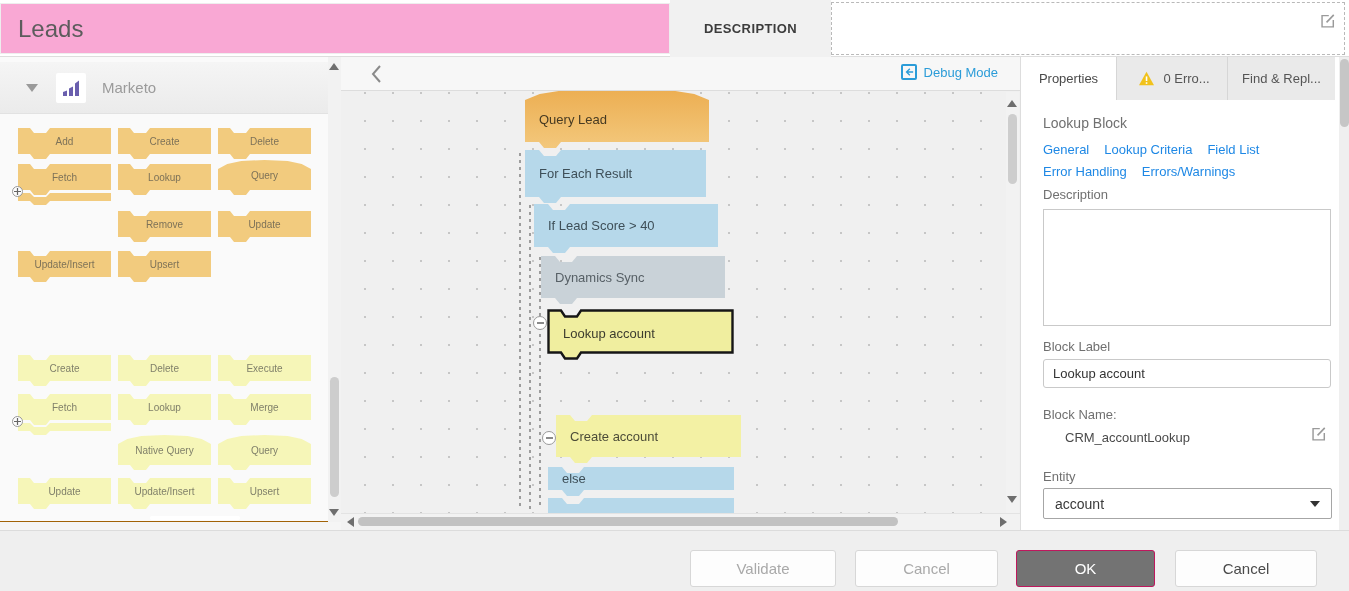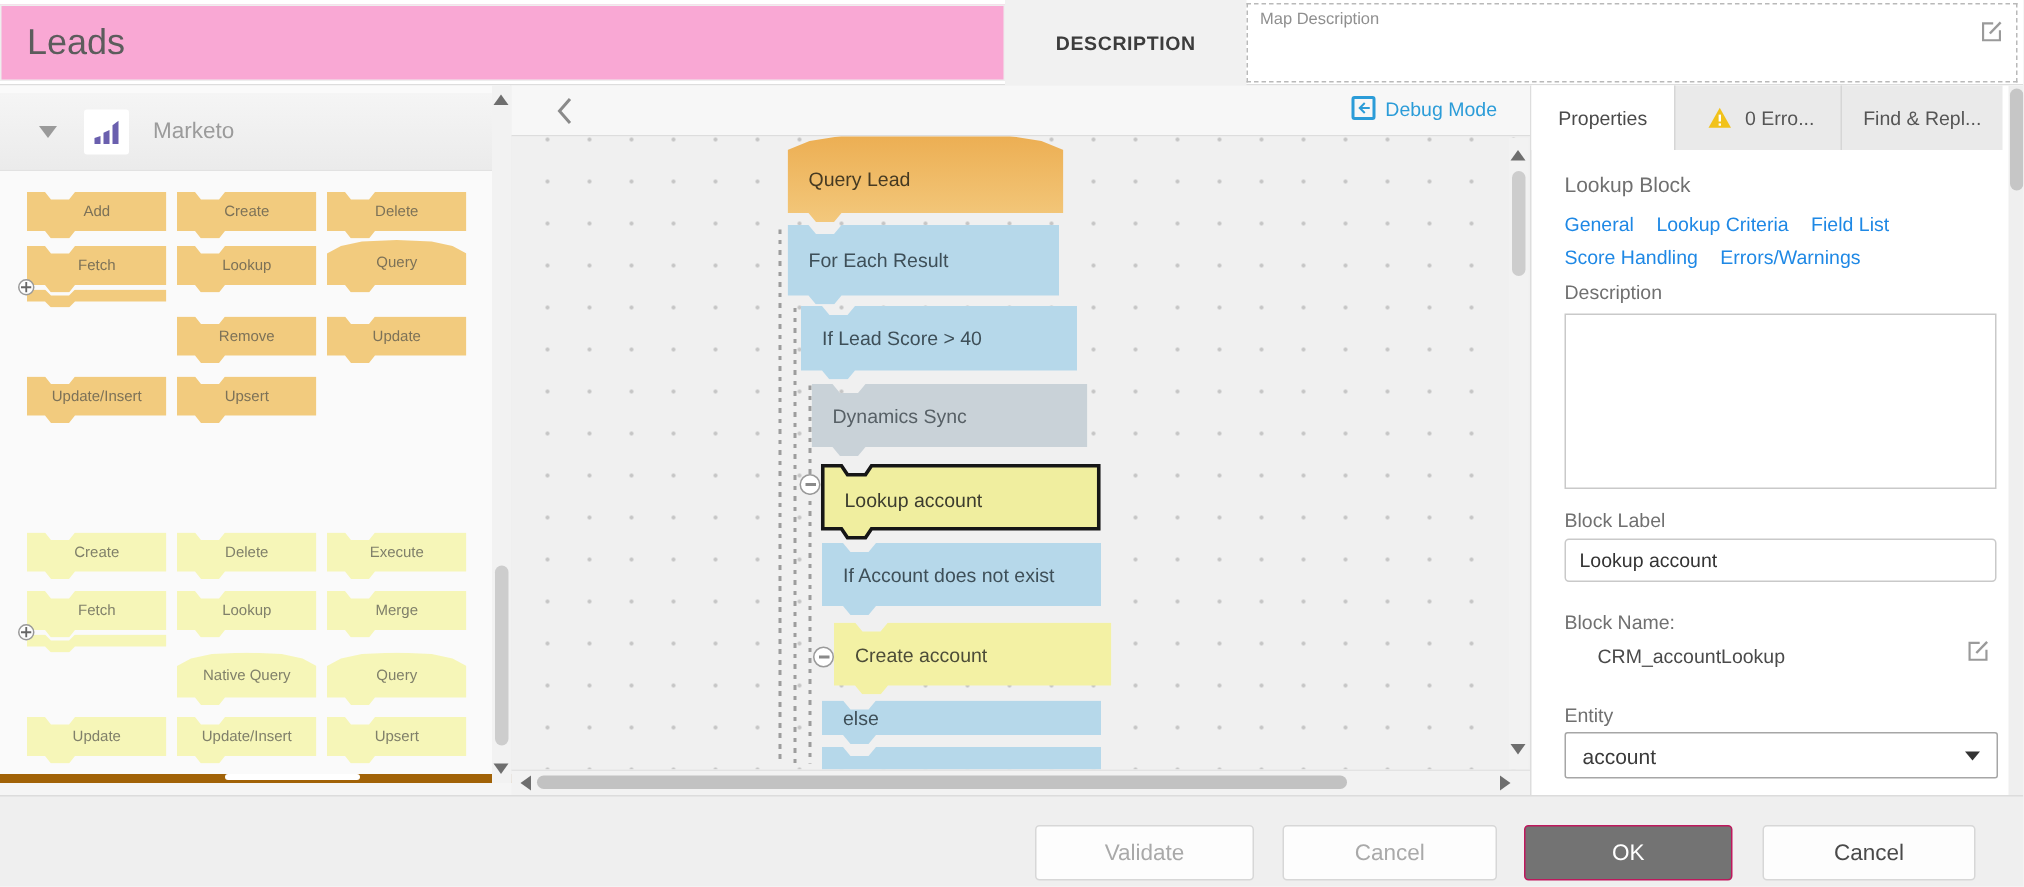--- a/index.html
+++ b/index.html
@@ -11,21 +11,21 @@
   .titlebar { position:absolute; left:0; top:0; width:1349px; height:57px; background:#fff; border-bottom:1px solid #ddd; }
   .title-box { position:absolute; left:0; top:3px; width:670px; height:51px; background:#f9a8d4; border:1px solid #eee; display:flex; align-items:center; padding-left:17px; }
   .title-box span { font-size:24px; color:#5c5c5c; font-weight:400; }
   .desc-tab { position:absolute; left:670px; top:0; width:161px; height:57px; background:#f1f1f1; display:flex; align-items:center; justify-content:center; font-size:13px; font-weight:700; color:#3c3c3c; letter-spacing:.4px; }
   .map-desc { position:absolute; left:831px; top:2px; width:514px; height:53px; border:1px dashed #b9b9b9; background:#fff; }
   .map-desc textarea { width:460px; height:44px; border:none; outline:none; resize:none; background:transparent; font-family:inherit; font-size:11px; color:#555; padding:4px 8px; }
   .map-desc textarea::placeholder { color:#8f8f8f; }
   .edit-ic { position:absolute; width:18px; height:18px; }
 
   
-  .sidebar { position:absolute; left:0; top:57px; width:341px; height:465px; background:#fafafa; border-right:1px solid #ddd; border-bottom:6px solid #a16207; }
+  .sidebar { position:absolute; left:0; top:57px; width:341px; height:465px; background:#fafafa; border-right:1px solid #ddd; border-bottom:1px solid #a16207; }
   .sec-head { position:absolute; left:0; width:328px; height:52px; background:linear-gradient(#f5f5f5,#ebebeb); border-bottom:1px solid #e2e2e2; display:flex; align-items:center; }
   .sec-caret { width:0; height:0; border-left:6px solid transparent; border-right:6px solid transparent; border-top:8px solid #9a9a9a; margin-left:26px; }
   .sec-logo { width:30px; height:30px; background:#fff; border-radius:2px; margin-left:18px; display:flex; align-items:center; justify-content:center; }
   .sec-name { font-size:15px; color:#9b9b9b; margin-left:16px; }
 
   .pb { position:absolute; width:93px; height:31px; display:flex; align-items:center; justify-content:center; font-size:10px; padding-bottom:5px;
         clip-path:polygon(0 0,12px 0,16px 5px,28px 5px,32px 0,100% 0,100% calc(100% - 5px),32px calc(100% - 5px),28px 100%,16px 100%,12px calc(100% - 5px),0 calc(100% - 5px)); }
   .pb.mkto { background:#f2cb7e; color:#7d7258; }
   .pb.crm  { background:#f6f6b8; color:#80806a; }
   .pb.hat { height:35px;
@@ -89,21 +89,20 @@
 <body>
 
 <div class="app">
 
   <div class="titlebar">
     <div class="title-box">
       <span>Leads</span>
     </div>
     <div class="desc-tab">DESCRIPTION</div>
     <div class="map-desc">
-      <textarea placeholder="Map Description" style=""></textarea>
       <svg class="edit-ic" style="right:8px; top:9px;" viewBox="0 0 20 20">
         <path d="M12 4 H4.5 V16.5 H17 V9" fill="none" stroke="#9a9a9a" stroke-width="1.6"></path>
         <path d="M9.5 11.5 L17.5 3.2" stroke="#9a9a9a" stroke-width="1.8"></path>
       </svg>
     </div>
   </div>
 
   <div class="sidebar">
 
     <div class="sec-head" style="top:5px;">
@@ -186,21 +185,20 @@
     <div class="cb blue" style="left:193px;top:113px;width:184px;height:49px;">If Lead Score &gt; 40</div>
     <div class="cb gray" style="left:200px;top:165px;width:184px;height:48px;">Dynamics Sync</div>
 
     <div class="sel-block" style="left:206px;top:218px;width:187px;height:52px;">
       <svg width="187" height="52" viewBox="0 0 187 52">
         <path d="M1.5,1.5 H14 L18,7.5 H30 L34,1.5 H185.5 V43.5 H34 L30,49.5 H18 L14,43.5 H1.5 Z" fill="#f0ee9f" stroke="#161616" stroke-width="2.4"></path>
       </svg>
       <span class="lbl">Lookup account</span>
     </div>
 
-    <div class="cb blue" style="left:207px;top:271px;width:186px;height:48px;">If Account does not exist</div>
     <div class="cb yellow" style="left:215px;top:324px;width:185px;height:48px;">Create account</div>
     <div class="cb blue" style="left:207px;top:376px;width:186px;height:29px;">else</div>
     <div class="cb cut blue" style="left:207px;top:407px;width:186px;height:17px;"></div>
 
     <span class="minus-c" style="left:192px;top:225px;">
         <i></i>
       </span>
     <span class="minus-c" style="left:201px;top:340px;">
         <i></i>
       </span>
@@ -231,21 +229,21 @@
     <div class="ptab inactive" style="left:206px;width:108px;">
       <span>Find &amp; Repl...</span>
     </div>
 
     <div class="plabel" style="top:58px;font-size:14px;">Lookup Block</div>
 
     <div class="plinks" style="top:85px;">
       <a>General</a>
       <a>Lookup Criteria</a>
       <a>Field List</a>
-      <a>Score Handling</a>
+      <a>Error Handling</a>
       <a>Errors/Warnings</a>
     </div>
 
     <div class="plabel" style="top:130px;">Description</div>
     <textarea class="ptextarea" style=""></textarea>
 
     <div class="plabel" style="top:282px;">Block Label</div>
     <input class="pinput" type="text" value="Lookup account" style="">
 
     <div class="plabel" style="top:350px;">Block Name:</div>

